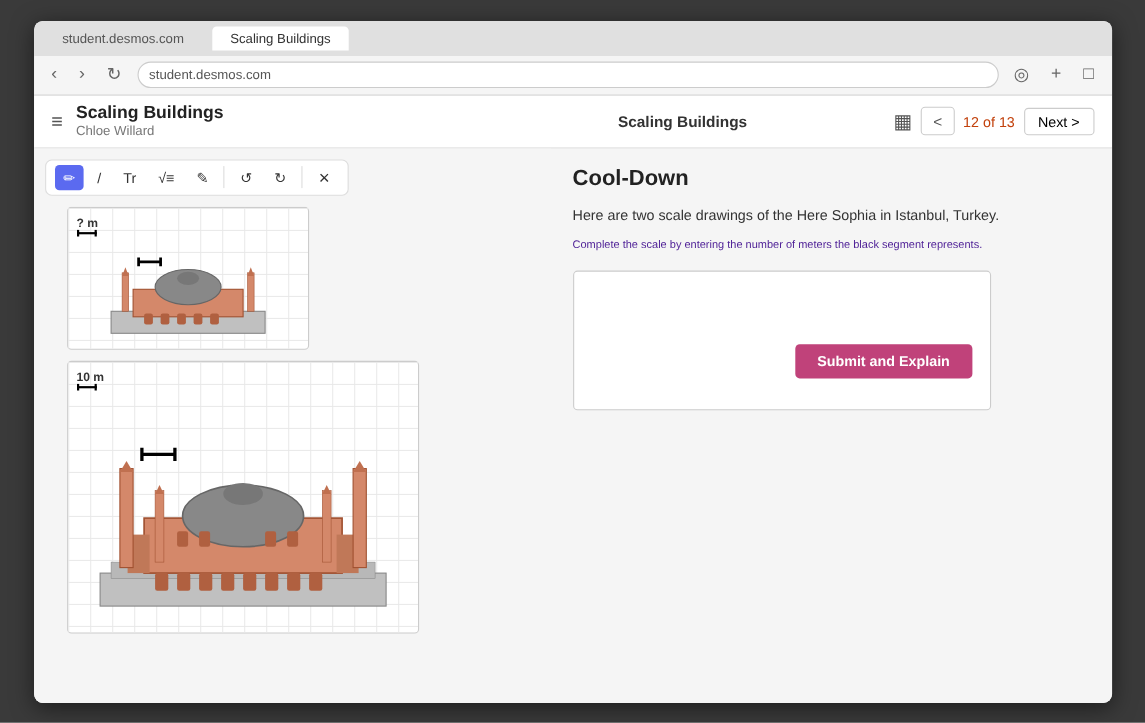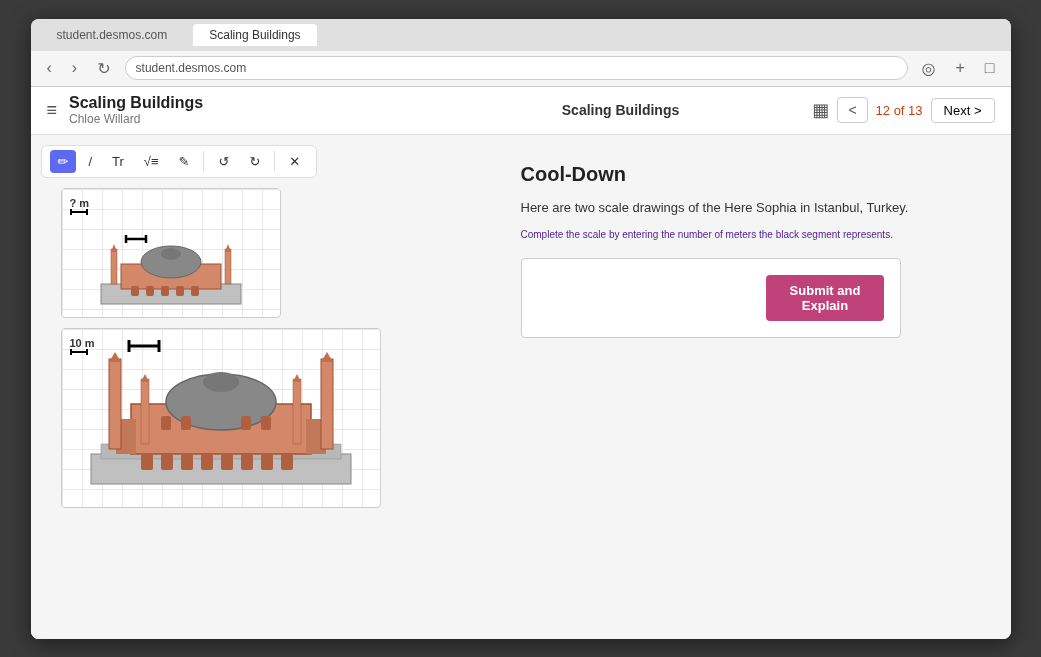--- a/index.html
+++ b/index.html
@@ -211,21 +211,21 @@
       width: 220px;
       height: 130px;
       margin-left: 20px;
     }
     .canvas-large {
       background: #fff;
       border: 1px solid #ccc;
       border-radius: 4px;
       position: relative;
       width: 320px;
-      height: 180px;
+      height: 248px;
       margin-left: 20px;
     }
     .grid-bg {
       position: absolute;
       top: 0; left: 0; right: 0; bottom: 0;
       background-image: 
         linear-gradient(to right, #e8e8e8 1px, transparent 1px),
         linear-gradient(to bottom, #e8e8e8 1px, transparent 1px);
       background-size: 20px 20px;
     }
@@ -267,21 +267,20 @@
       position: absolute;
       bottom: 4px;
       left: 50%;
       transform: translateX(-50%);
     }
     .right-panel {
       flex: 1;
       padding: 16px 20px;
       display: flex;
       flex-direction: column;
-      margin-top: 12px;
     }
     .cool-down-title {
       font-size: 20px;
       font-weight: 600;
       color: #222;
       margin-bottom: 12px;
     }
     .description-text {
       font-size: 13px;
       color: #333;
@@ -291,24 +290,24 @@
     .instruction-text {
       font-size: 10px;
       color: #4c1d95;
       line-height: 1.5;
       margin-bottom: 16px;
     }
     .answer-box {
       background: #fff;
       border: 1px solid #ccc;
       border-radius: 4px;
-      padding: 16px 16px;
+      padding: 28px 16px;
       min-height: 80px;
       display: flex;
-      flex-direction: row;
+      flex-direction: column;
       justify-content: flex-end;
       align-items: flex-end;
       gap: 8px;
       max-width: 380px;
     }
     .answer-input-area {
       width: 100%;
       min-height: 30px;
       border: none;
       outline: none;

